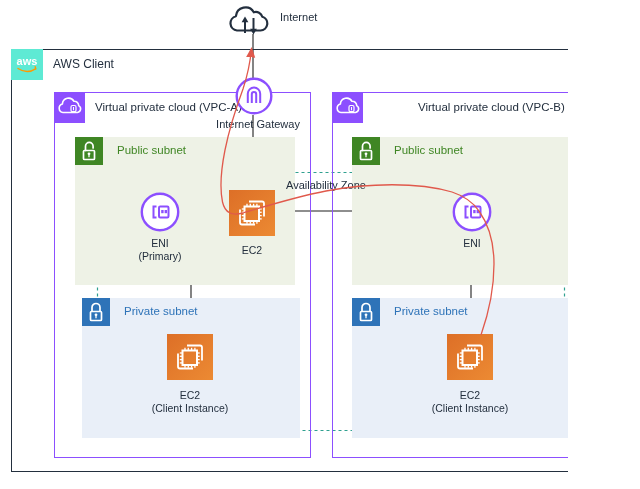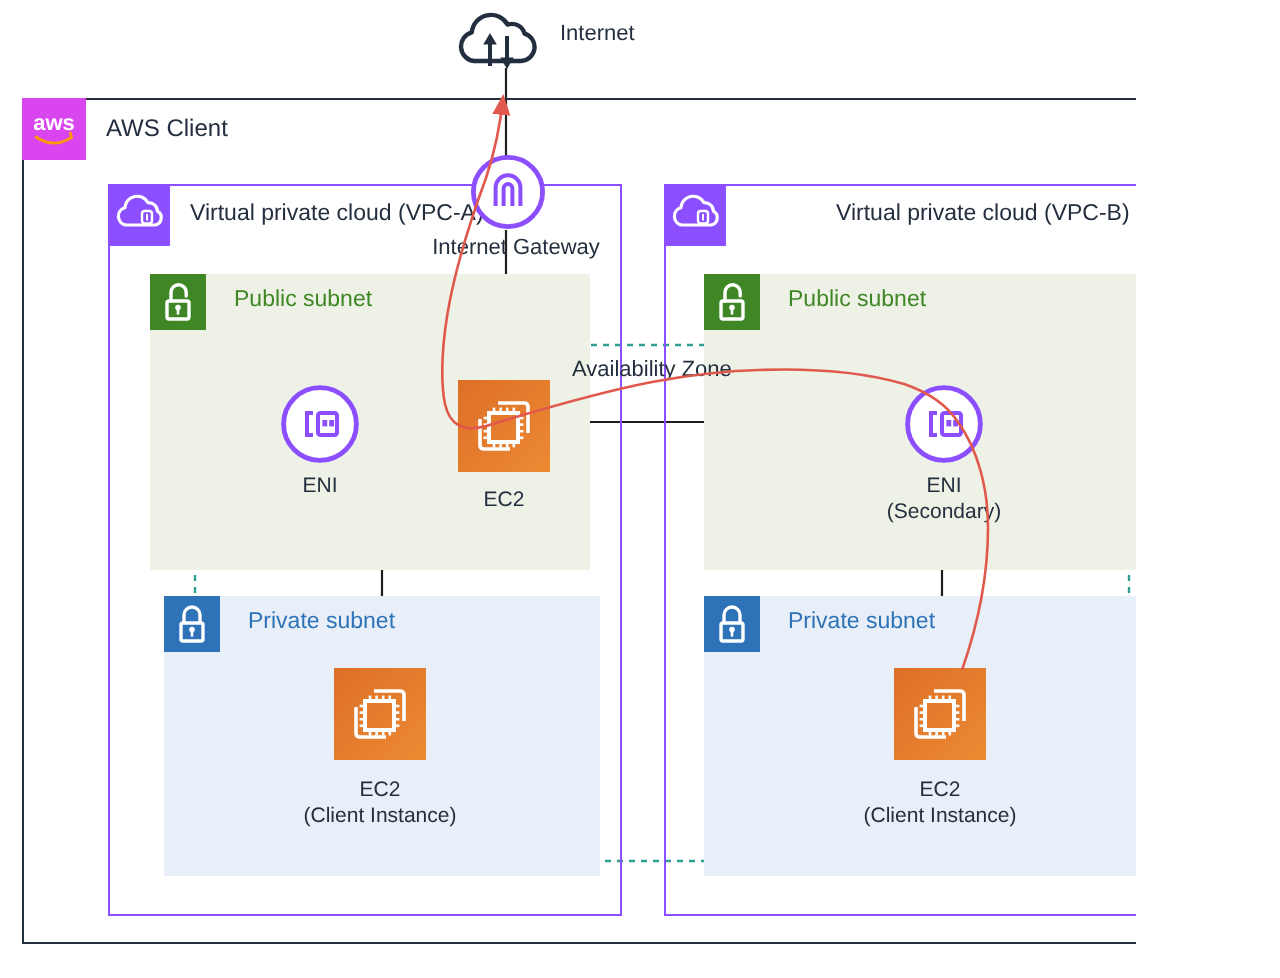--- a/index.html
+++ b/index.html
@@ -16,21 +16,21 @@
   .subnet { position:absolute; z-index:2; }
   .subnet.public { background:#eef2e6; }
   .subnet.private { background:#e9eff8; }
   .box-label { position:absolute; font-size:11.5px; white-space:nowrap; z-index:3; }
   .box-label.green { color:#3f8624; }
   .box-label.blue { color:#2e73b8; }
 
   .icon { position:absolute; z-index:4; }
   .node-label { position:absolute; z-index:4; text-align:center; font-size:10.5px; line-height:13px; color:#232f3e; white-space:nowrap; }
   .float-label { position:absolute; z-index:4; font-size:11px; color:#232f3e; white-space:nowrap; }
-  .aws-logo { position:absolute; left:11px; top:49px; width:32px; height:31px; background:#d946ef; z-index:3; }
+  .aws-logo { position:absolute; left:11px; top:49px; width:32px; height:31px; background:#5eead4; z-index:3; }
   .icon-fill-purple { background:#8c4fff; }
   .icon-fill-green { background:#3f8624; }
   .icon-fill-blue { background:#2e73b8; }
   .ec2-box { background:linear-gradient(135deg,#dd6f27,#ec8a33); }
 </style>
 </head>
 <body>
 
 <div class="stage">
 
@@ -145,20 +145,21 @@
     <svg width="40" height="40" viewBox="0 0 40 40">
       <circle cx="20" cy="20" r="18.2" fill="#fff" stroke="#8c4fff" stroke-width="2.4"></circle>
       <polyline points="16.5,14.5 13.5,14.5 13.5,25.5 16.5,25.5" fill="none" stroke="#8c4fff" stroke-width="2"></polyline>
       <rect x="19" y="14.5" width="9.5" height="11" rx="1.2" fill="none" stroke="#8c4fff" stroke-width="2"></rect>
       <rect x="21.2" y="18" width="2.4" height="3.2" fill="#8c4fff"></rect>
       <rect x="24.6" y="18" width="2.4" height="3.2" fill="#8c4fff"></rect>
     </svg>
   </div>
   <div class="node-label" style="left:110px; top:237px; width:100px;">
     <div>ENI</div>
+    <div>(Primary)</div>
   </div>
 
   <div class="icon ec2-box" style="left:229px; top:190px; width:46px; height:46px;">
     <svg width="46" height="46" viewBox="0 0 46 46">
       <path d="M 20 11.5 H 33 Q 35 11.5 35 13.5 V 26.5" fill="none" stroke="#fff" stroke-width="1.8"></path>
       <path d="M 26 34.5 H 13 Q 11 34.5 11 32.5 V 19.5" fill="none" stroke="#fff" stroke-width="1.8"></path>
       <rect x="15.5" y="16.5" width="14.5" height="14.5" fill="none" stroke="#fff" stroke-width="2"></rect>
       <g stroke="#fff" stroke-width="1.3">
         <line x1="18" y1="13.8" x2="18" y2="16.5"></line>
           <line x1="21.3" y1="13.8" x2="21.3" y2="16.5"></line>
@@ -187,21 +188,20 @@
     <svg width="40" height="40" viewBox="0 0 40 40">
       <circle cx="20" cy="20" r="18.2" fill="#fff" stroke="#8c4fff" stroke-width="2.4"></circle>
       <polyline points="16.5,14.5 13.5,14.5 13.5,25.5 16.5,25.5" fill="none" stroke="#8c4fff" stroke-width="2"></polyline>
       <rect x="19" y="14.5" width="9.5" height="11" rx="1.2" fill="none" stroke="#8c4fff" stroke-width="2"></rect>
       <rect x="21.2" y="18" width="2.4" height="3.2" fill="#8c4fff"></rect>
       <rect x="24.6" y="18" width="2.4" height="3.2" fill="#8c4fff"></rect>
     </svg>
   </div>
   <div class="node-label" style="left:422px; top:237px; width:100px;">
     <div>ENI</div>
-    <div>(Secondary)</div>
   </div>
 
   <div class="icon ec2-box" style="left:167px; top:334px; width:46px; height:46px;">
     <svg width="46" height="46" viewBox="0 0 46 46">
       <path d="M 20 11.5 H 33 Q 35 11.5 35 13.5 V 26.5" fill="none" stroke="#fff" stroke-width="1.8"></path>
       <path d="M 26 34.5 H 13 Q 11 34.5 11 32.5 V 19.5" fill="none" stroke="#fff" stroke-width="1.8"></path>
       <rect x="15.5" y="16.5" width="14.5" height="14.5" fill="none" stroke="#fff" stroke-width="2"></rect>
       <g stroke="#fff" stroke-width="1.3">
         <line x1="18" y1="13.8" x2="18" y2="16.5"></line>
           <line x1="21.3" y1="13.8" x2="21.3" y2="16.5"></line>

